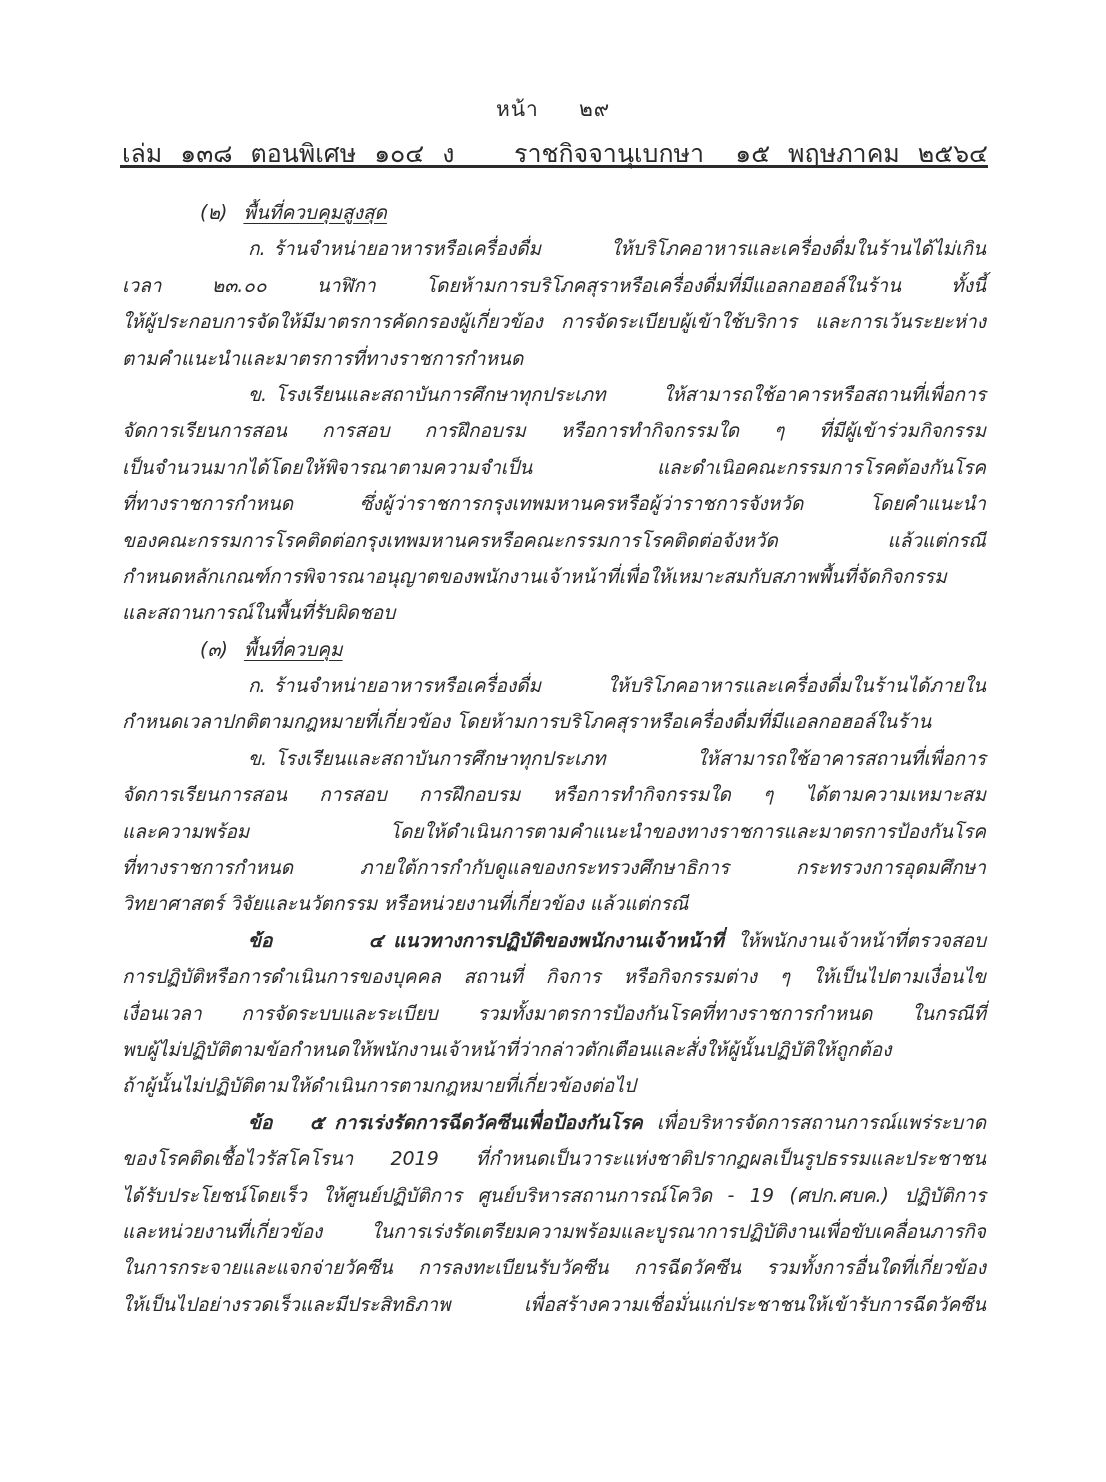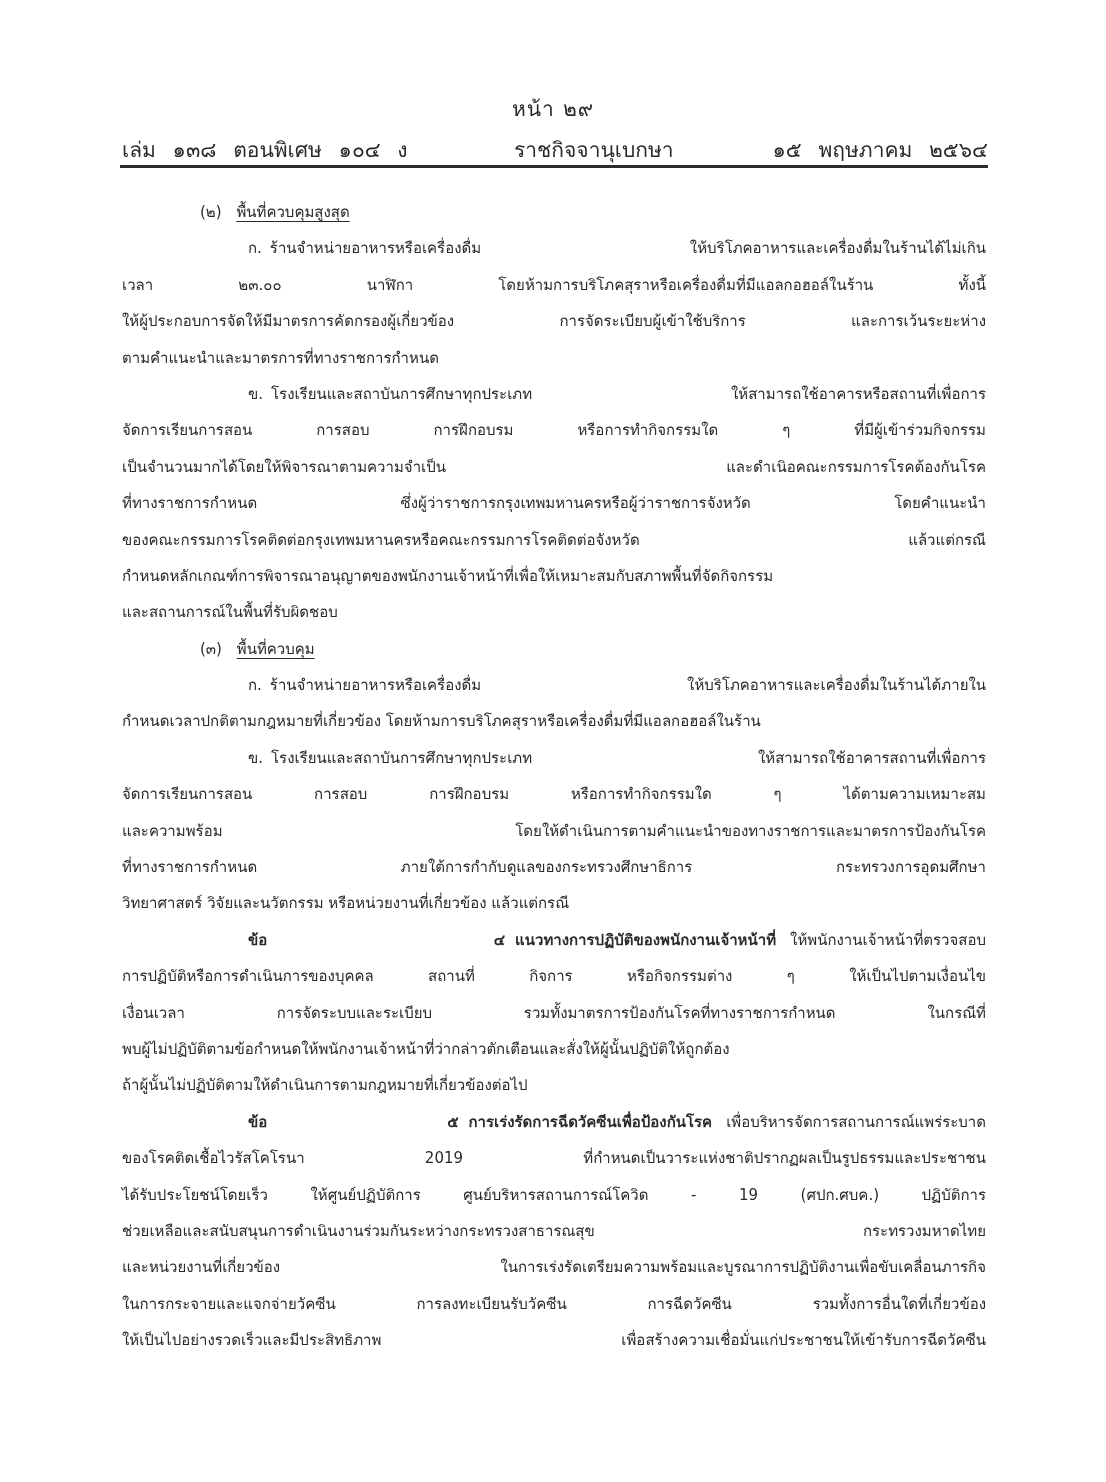--- a/index.html
+++ b/index.html
@@ -5,34 +5,34 @@
   html, body { margin: 0; padding: 0; background: #ffffff; }
   body {
     width: 1106px; height: 1482px; position: relative; overflow: hidden;
     font-family: "DejaVu Sans", sans-serif; color: #2a2a2a;
   }
   .page { position: absolute; left: 0; top: 0; width: 1106px; height: 1482px; background: #fff; }
   .page-no {
     position: absolute; top: 92px; left: 0; width: 1106px; text-align: center;
     font-size: 21px; letter-spacing: 1px;
   }
-  .page-no span { margin: 0 4px; }
+  .page-no span { margin: 0 20px; }
   .hdr {
     position: absolute; top: 133px; left: 122px; width: 866px; height: 30px;
-    font-size: 21px;
+    font-size: 25px;
   }
   .hdr .left { position: absolute; left: 0; top: 0; white-space: nowrap; word-spacing: 10px; }
   .hdr .center { position: absolute; left: 359px; top: 0; white-space: nowrap; margin-left: 33px; }
   .hdr .right { position: absolute; right: 0; top: 0; white-space: nowrap; word-spacing: 10px; }
   .rule {
     position: absolute; top: 165px; left: 120px; width: 868px; height: 3px; background: #2b2b2b;
   }
   .body {
     position: absolute; top: 194px; left: 122px; width: 864px;
-    font-size: 15px; line-height: 36.4px;
+    font-size: 19px; line-height: 36.4px; font-style: italic;
   }
   .line { display: block; height: 36.4px; white-space: nowrap; overflow: visible; text-align: justify; text-align-last: justify; }
   .line.last { text-align-last: left; }
   .ind1 { padding-left: 78px; }
   .ind2 { padding-left: 126px; }
   .ind2 .lbl, .ind1 .lbl { margin-right: 8px; }
   .u { text-decoration: underline; text-underline-offset: 4px; }
   .b { font-weight: bold; }
   .sec-title { margin-left: 10px; margin-right: 14px; }
 </style>
@@ -87,18 +87,17 @@
 
     <div class="line ind2"><span class="b">ข้อ ๔</span><span class="b sec-title">แนวทางการปฏิบัติของพนักงานเจ้าหน้าที่</span><span>ให้พนักงานเจ้าหน้าที่ตรวจสอบ</span></div>
     <div class="line">การปฏิบัติหรือการดำเนินการของบุคคล สถานที่ กิจการ หรือกิจกรรมต่าง ๆ ให้เป็นไปตามเงื่อนไข</div>
     <div class="line">เงื่อนเวลา การจัดระบบและระเบียบ รวมทั้งมาตรการป้องกันโรคที่ทางราชการกำหนด ในกรณีที่</div>
     <div class="line">พบผู้ไม่ปฏิบัติตามข้อกำหนดให้พนักงานเจ้าหน้าที่ว่ากล่าวตักเตือนและสั่งให้ผู้นั้นปฏิบัติให้ถูกต้อง</div>
     <div class="line last">ถ้าผู้นั้นไม่ปฏิบัติตามให้ดำเนินการตามกฎหมายที่เกี่ยวข้องต่อไป</div>
 
     <div class="line ind2"><span class="b">ข้อ ๕</span><span class="b sec-title">การเร่งรัดการฉีดวัคซีนเพื่อป้องกันโรค</span><span>เพื่อบริหารจัดการสถานการณ์แพร่ระบาด</span></div>
     <div class="line">ของโรคติดเชื้อไวรัสโคโรนา 2019 ที่กำหนดเป็นวาระแห่งชาติปรากฏผลเป็นรูปธรรมและประชาชน</div>
     <div class="line">ได้รับประโยชน์โดยเร็ว ให้ศูนย์ปฏิบัติการ ศูนย์บริหารสถานการณ์โควิด - 19 (ศปก.ศบค.) ปฏิบัติการ</div>
-    <div class="line">ช่วยเหลือและสนับสนุนการดำเนินงานร่วมกันระหว่างกระทรวงสาธารณสุข กระทรวงมหาดไทย</div>
     <div class="line">และหน่วยงานที่เกี่ยวข้อง ในการเร่งรัดเตรียมความพร้อมและบูรณาการปฏิบัติงานเพื่อขับเคลื่อนภารกิจ</div>
     <div class="line">ในการกระจายและแจกจ่ายวัคซีน การลงทะเบียนรับวัคซีน การฉีดวัคซีน รวมทั้งการอื่นใดที่เกี่ยวข้อง</div>
     <div class="line">ให้เป็นไปอย่างรวดเร็วและมีประสิทธิภาพ เพื่อสร้างความเชื่อมั่นแก่ประชาชนให้เข้ารับการฉีดวัคซีน</div>
   </div>
 </div>
 
 </body></html>

